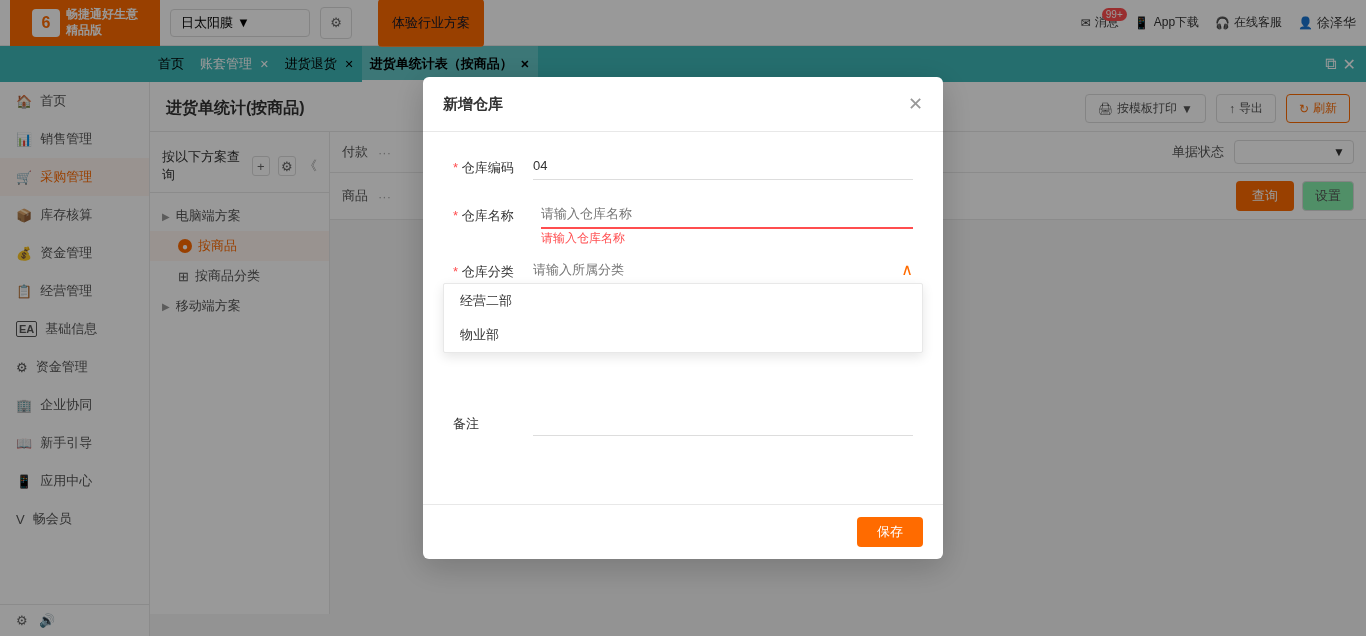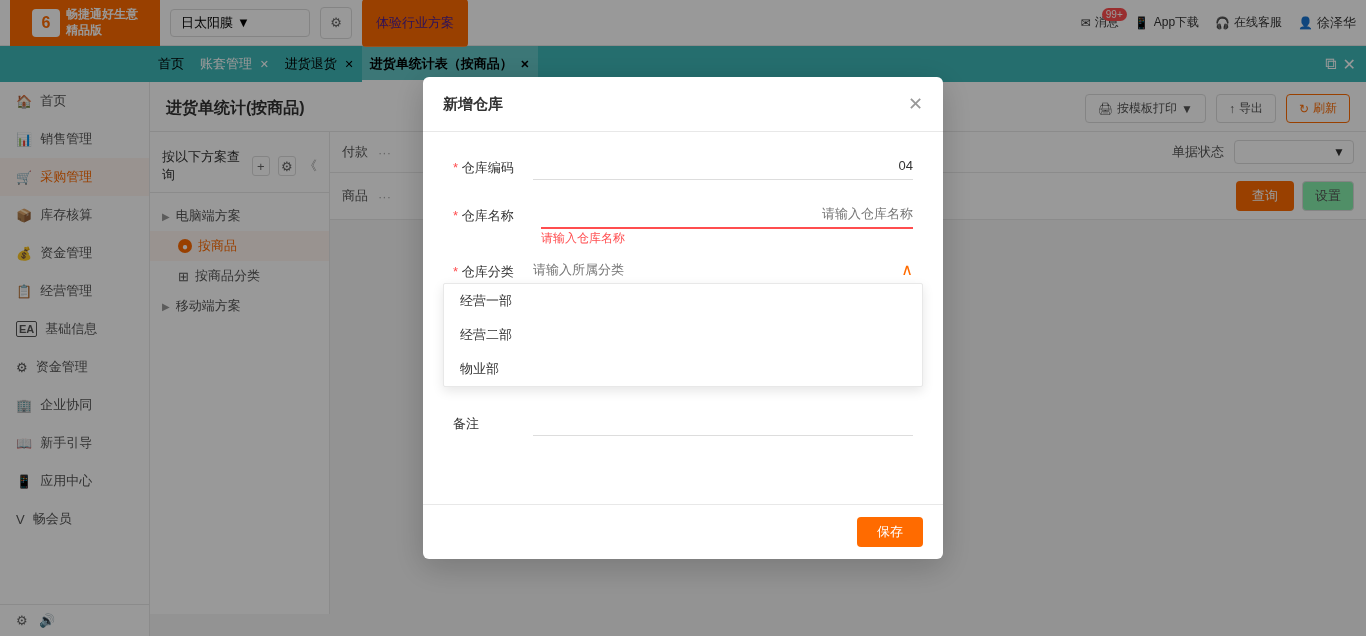--- a/index.html
+++ b/index.html
@@ -27,22 +27,22 @@
       display: flex; align-items: center; gap: 4px;
       border: 1px solid #ddd; border-radius: 4px; padding: 4px 10px;
       background: #fff; cursor: pointer; min-width: 140px;
     }
     .gear-btn {
       width: 32px; height: 32px; border: 1px solid #ddd; border-radius: 4px;
       display: flex; align-items: center; justify-content: center;
       cursor: pointer; color: #666; background: #fff;
     }
     .trial-btn {
-      background: #ff6b00; color: #4c1d95; border: none; border-radius: 4px;
-      padding: 15px 14px; cursor: pointer; font-size: 13px;
+      background: #ff6b00; color: #0f172a; border: none; border-radius: 4px;
+      padding: 15px 14px; cursor: pointer; font-size: 13px; margin-left: 16px;
     }
     .top-right {
       margin-left: auto; display: flex; align-items: center; gap: 16px;
     }
     .top-icon-item {
       display: flex; align-items: center; gap: 4px; color: #333;
       font-size: 12px; cursor: pointer; position: relative;
     }
     .badge {
       background: #ff4d4f; color: #fff; border-radius: 8px;
@@ -137,21 +137,20 @@
     }
     .form-label {
       width: 80px; text-align: left; padding-right: 10px;
       line-height: 32px; color: #333; font-size: 13px; flex-shrink: 0;
     }
     .required { color: #ff4d4f; }
     .form-control {
       flex: 1; border: none; border-bottom: 1px solid #ddd;
       padding: 6px 0; font-size: 13px; color: #333; outline: none;
       background: transparent;
-      text-align: right;
     }
     .form-control.error-border { border-bottom-color: #ff4d4f; }
     .error-msg {
       color: #ff4d4f; font-size: 12px; position: absolute;
       bottom: -16px; left: 90px;
     }
     .form-select-wrapper {
       flex: 1; position: relative; display: flex; align-items: center;
       border-bottom: 1px solid #ddd;
     }
@@ -420,21 +419,20 @@
       <div class="form-row" style="align-items:flex-start; position:relative;">
         <div class="form-label">
           <span class="required">*</span>
           <span>仓库分类</span>
         </div>
         <div class="form-select-wrapper">
           <input type="text" placeholder="请输入所属分类" style="">
           <span class="select-toggle">∧</span>
 
           <div class="dropdown-list">
-            <div class="dropdown-item">经营一部</div>
             <div class="dropdown-item">经营二部</div>
             <div class="dropdown-item">物业部</div>
           </div>
         </div>
       </div>
 
       <div class="form-row" style="margin-top: 120px;">
         <div class="form-label">备注</div>
         <input class="form-control" type="text" style="border-bottom: 1px solid rgb(221, 221, 221);">
       </div>

